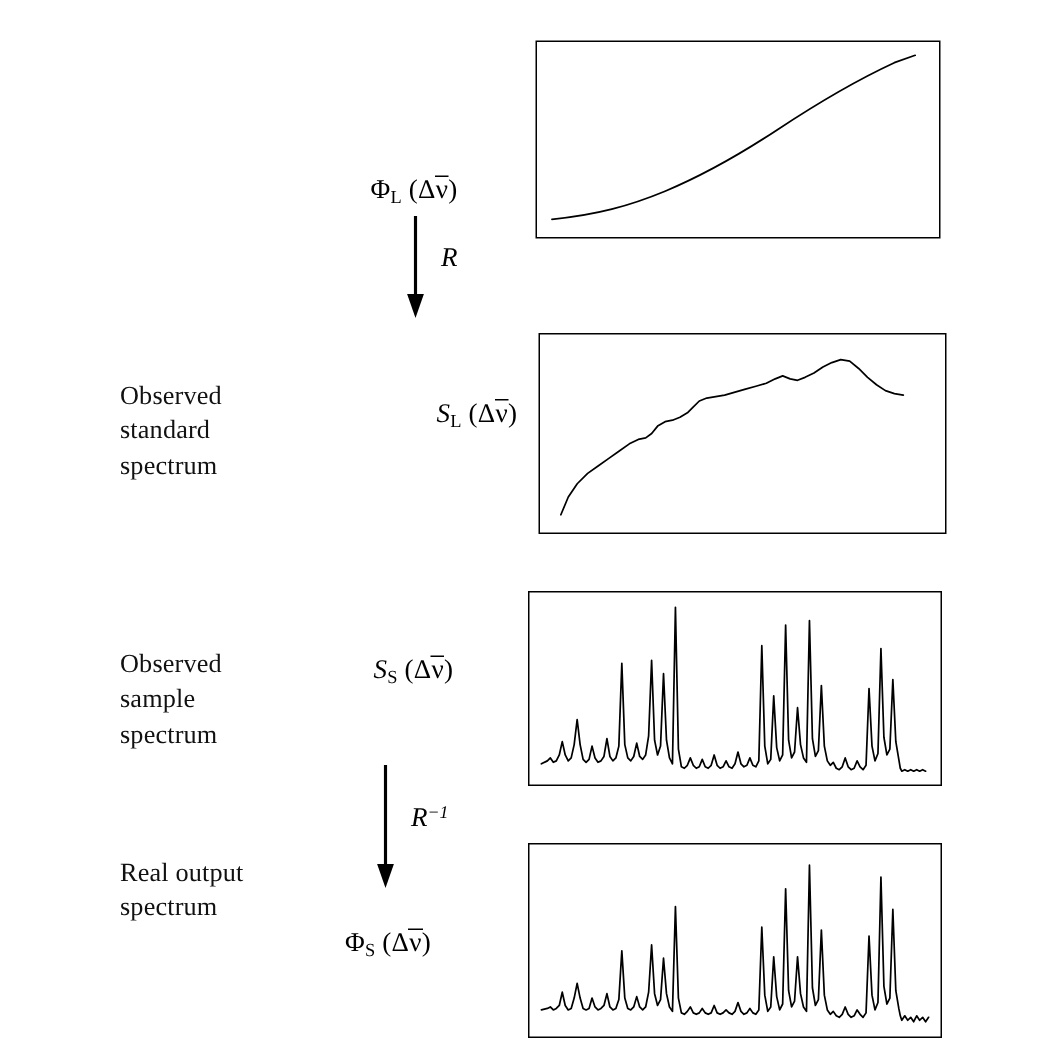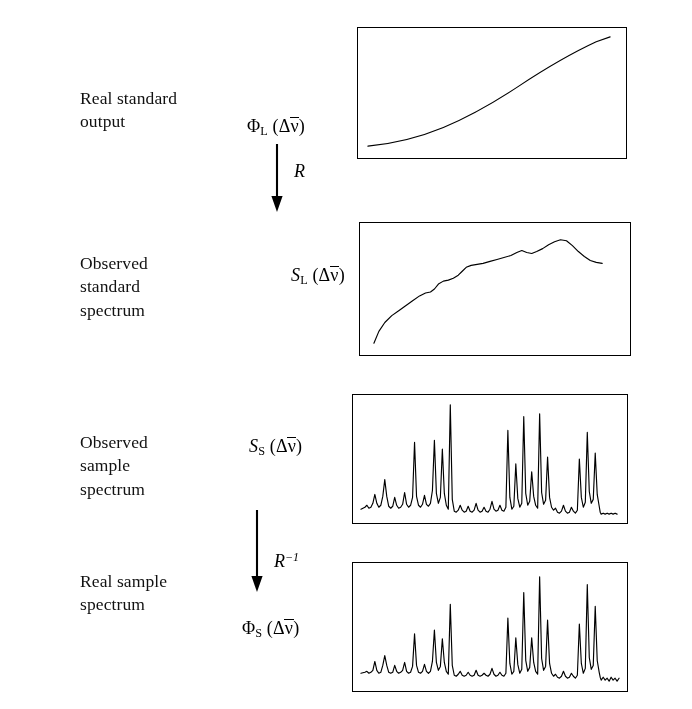--- a/index.html
+++ b/index.html
@@ -99,22 +99,20 @@
     stroke-linejoin: round;
     stroke-linecap: round;
     vector-effect: non-scaling-stroke;
   }
 </style>
 </head>
 <body>
 
 <div id="page">
 
-  <div class="caption" style="left:80px; top:87px; width:170px;">Real standard
-output</div>
 
   <div class="mathlabel" style="left:247px; top:88px;margin-top:28px;">
     <span class="up">Φ</span><sub>L</sub><span class="up"> (Δ</span><span class="bar-nu">ν</span><span class="up">)</span>
   </div>
 
   <div class="panel" style="left:357px; top:27px; width:270px; height:132px;">
     <svg viewBox="0 0 270 132" preserveAspectRatio="none">
       <path class="trace" d="M 10 120 C 40 117, 62 111, 86 101 C 112 90, 138 75, 162 59 C 186 43, 210 28, 240 14 L 254 9"></path>
     </svg>
   </div>
@@ -152,28 +150,28 @@
   <div class="panel" style="left:352px; top:394px; width:276px; height:130px;">
     <svg viewBox="0 0 276 130" preserveAspectRatio="none">
       <path class="trace" d="M 8 116 L 12 114 L 14 112 L 16 115 L 18 114 L 20 110 L 22 101 L 24 110 L 26 114 L 28 112 L 30 103 L 32 86 L 34 103 L 36 113 L 38 115 L 40 113 L 42 104 L 44 112 L 46 115 L 48 114 L 50 111 L 52 99 L 54 111 L 56 114 L 58 112 L 60 104 L 62 48 L 64 103 L 66 112 L 68 114 L 70 111 L 72 102 L 74 111 L 76 113 L 78 110 L 80 97 L 82 46 L 84 100 L 86 110 L 88 104 L 90 55 L 92 100 L 94 112 L 96 116 L 98 10 L 100 106 L 102 118 L 104 119 L 106 117 L 108 112 L 110 117 L 112 119 L 114 118 L 116 113 L 118 118 L 120 119 L 122 117 L 124 110 L 126 117 L 128 119 L 130 118 L 132 114 L 134 118 L 136 119 L 138 116 L 140 108 L 142 116 L 144 118 L 146 117 L 148 112 L 150 117 L 152 118 L 154 114 L 156 36 L 158 104 L 160 116 L 162 113 L 164 70 L 166 105 L 168 114 L 170 110 L 172 22 L 174 100 L 176 112 L 178 108 L 180 78 L 182 103 L 184 112 L 186 115 L 188 19 L 190 99 L 192 111 L 194 107 L 196 63 L 198 104 L 200 114 L 202 117 L 204 115 L 206 119 L 208 120 L 210 118 L 212 112 L 214 118 L 216 120 L 218 119 L 220 114 L 222 118 L 224 120 L 226 117 L 228 65 L 230 104 L 232 114 L 234 109 L 236 38 L 238 98 L 240 110 L 242 106 L 244 59 L 246 101 L 248 113 L 249 119 L 250 121 L 252 120 L 254 121 L 256 120 L 258 121 L 260 120 L 262 121 L 264 120 L 266 121"></path>
     </svg>
   </div>
 
   <svg class="arrow" style="left:246px; top:508px; width:22px; height:86px;" viewBox="0 0 22 86">
     <line x1="11" y1="2" x2="11" y2="72" stroke="#000" stroke-width="2.1"></line>
     <polygon points="11,84 5.4,68 16.6,68" fill="#000"></polygon>
   </svg>
-  <div class="oplabel" style="left:274px; top:550px;text-align:center;">
+  <div class="oplabel" style="left:274px; top:534px;text-align:center;">
     <span>R</span><sup>−1</sup>
   </div>
 
-  <div class="caption" style="left:80px; top:570px; width:170px;">Real sample
+  <div class="caption" style="left:80px; top:570px; width:170px;">Real output
 spectrum</div>
 
-  <div class="mathlabel" style="left:242px; top:618px;">
+  <div class="mathlabel" style="left:230px; top:618px;">
     <span class="up">Φ</span><sub>S</sub><span class="up"> (Δ</span><span class="bar-nu">ν</span><span class="up">)</span>
   </div>
 
   <div class="panel" style="left:352px; top:562px; width:276px; height:130px;">
     <svg viewBox="0 0 276 130" preserveAspectRatio="none">
       <path class="trace" d="M 8 112 L 12 111 L 14 110 L 16 112 L 18 111 L 20 109 L 22 100 L 24 109 L 26 112 L 28 111 L 30 104 L 32 94 L 34 104 L 36 111 L 38 112 L 40 111 L 42 104 L 44 110 L 46 112 L 48 111 L 50 109 L 52 101 L 54 110 L 56 112 L 58 111 L 60 105 L 62 72 L 64 104 L 66 111 L 68 112 L 70 110 L 72 103 L 74 110 L 76 112 L 78 110 L 80 100 L 82 68 L 84 101 L 86 109 L 88 105 L 90 77 L 92 101 L 94 110 L 96 113 L 98 42 L 100 104 L 102 114 L 104 115 L 106 113 L 108 110 L 110 114 L 112 115 L 114 114 L 116 111 L 118 114 L 120 115 L 122 114 L 124 109 L 126 114 L 128 115 L 130 114 L 132 112 L 134 114 L 136 115 L 138 113 L 140 107 L 142 113 L 144 115 L 146 114 L 148 111 L 150 114 L 152 115 L 154 112 L 156 56 L 158 102 L 160 113 L 162 110 L 164 76 L 166 103 L 168 112 L 170 108 L 172 30 L 174 99 L 176 110 L 178 106 L 180 76 L 182 101 L 184 110 L 186 113 L 188 14 L 190 97 L 192 109 L 194 105 L 196 58 L 198 102 L 200 112 L 202 115 L 204 113 L 206 116 L 208 117 L 210 115 L 212 110 L 214 115 L 216 117 L 218 116 L 220 112 L 222 115 L 224 117 L 226 114 L 228 62 L 230 102 L 232 112 L 234 107 L 236 22 L 238 96 L 240 108 L 242 104 L 244 44 L 246 99 L 248 111 L 249 116 L 250 119 L 252 116 L 254 119 L 256 117 L 258 120 L 260 116 L 262 119 L 264 117 L 266 120 L 268 117"></path>
     </svg>
   </div>
 
 </div>

